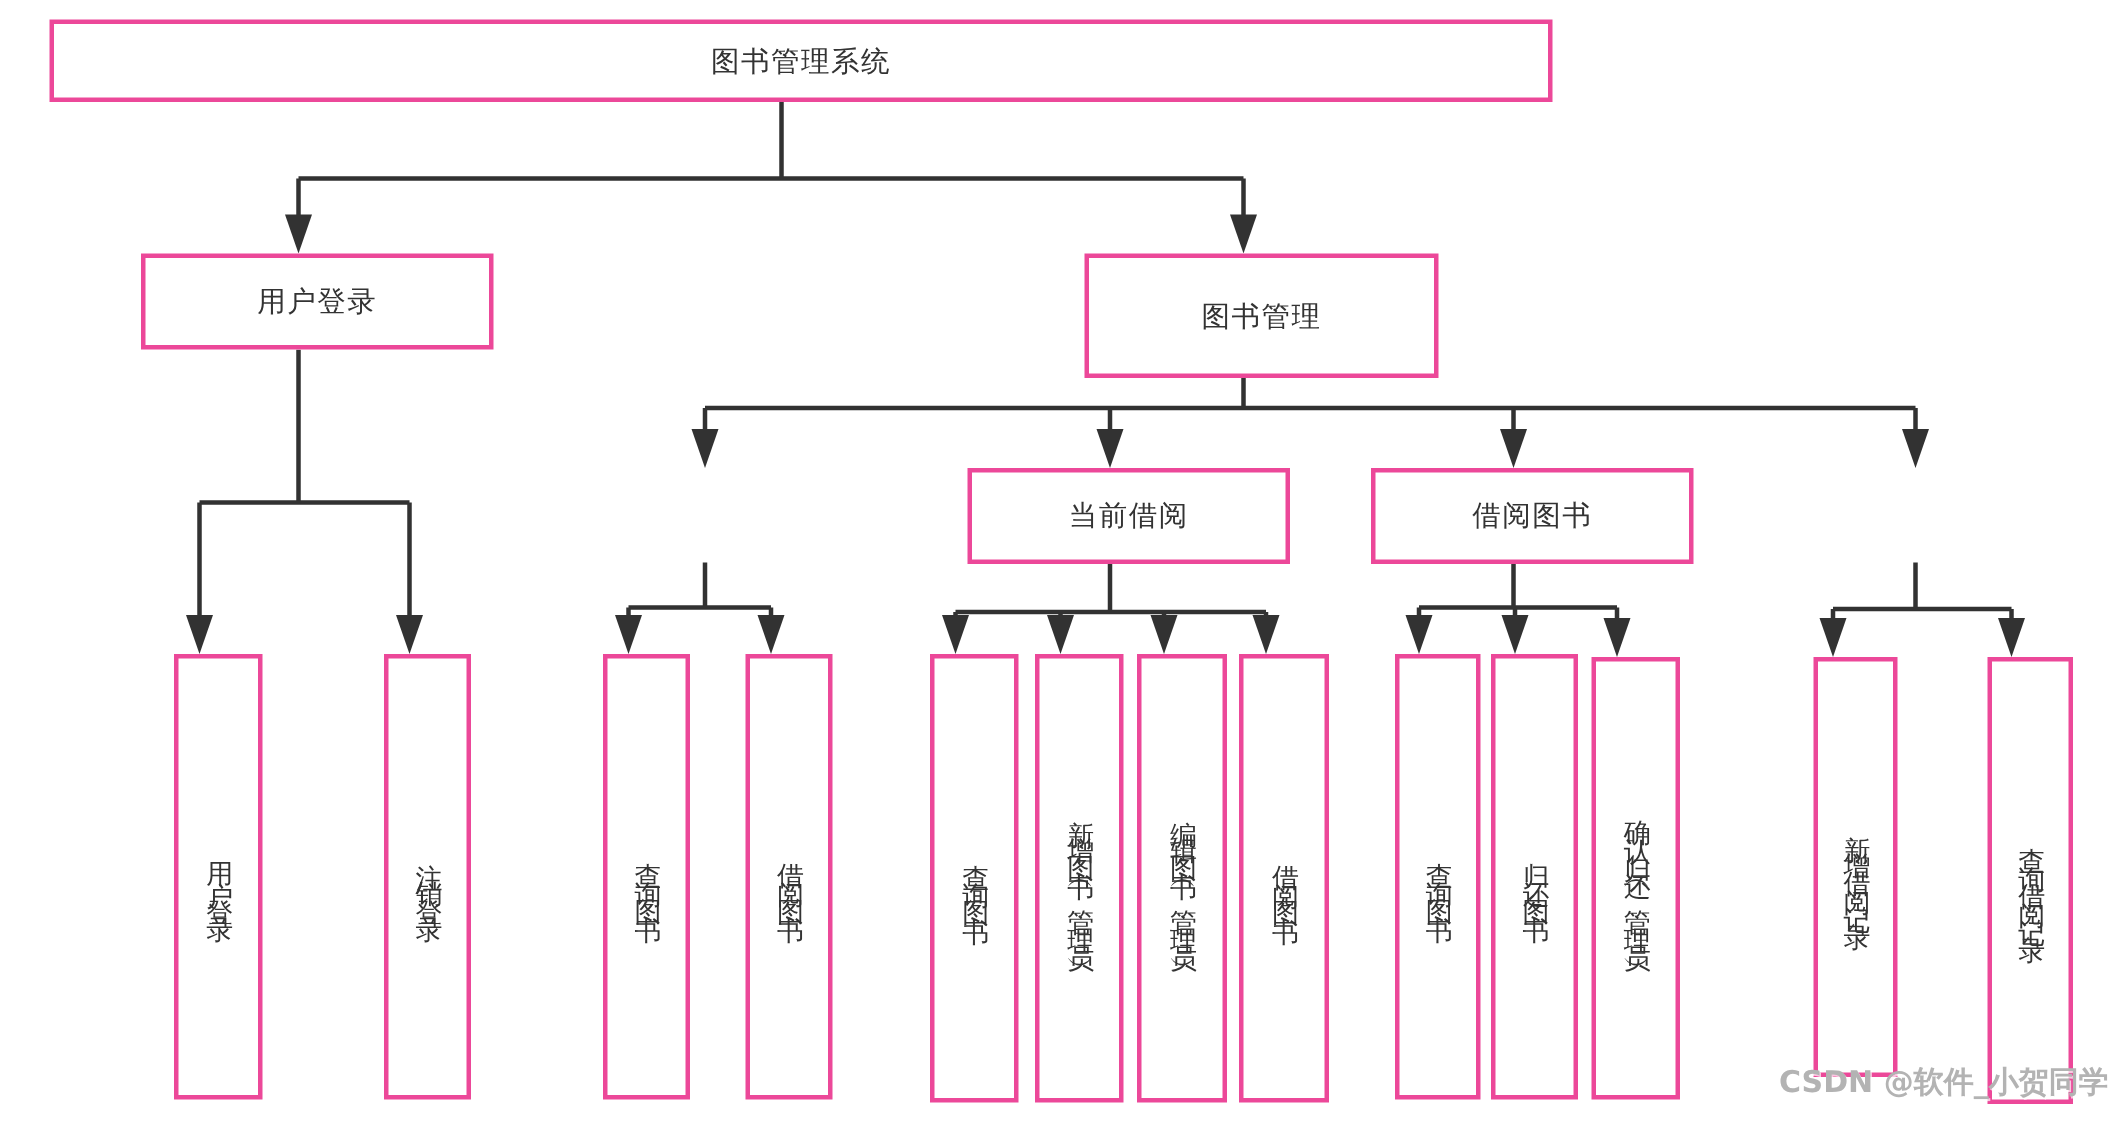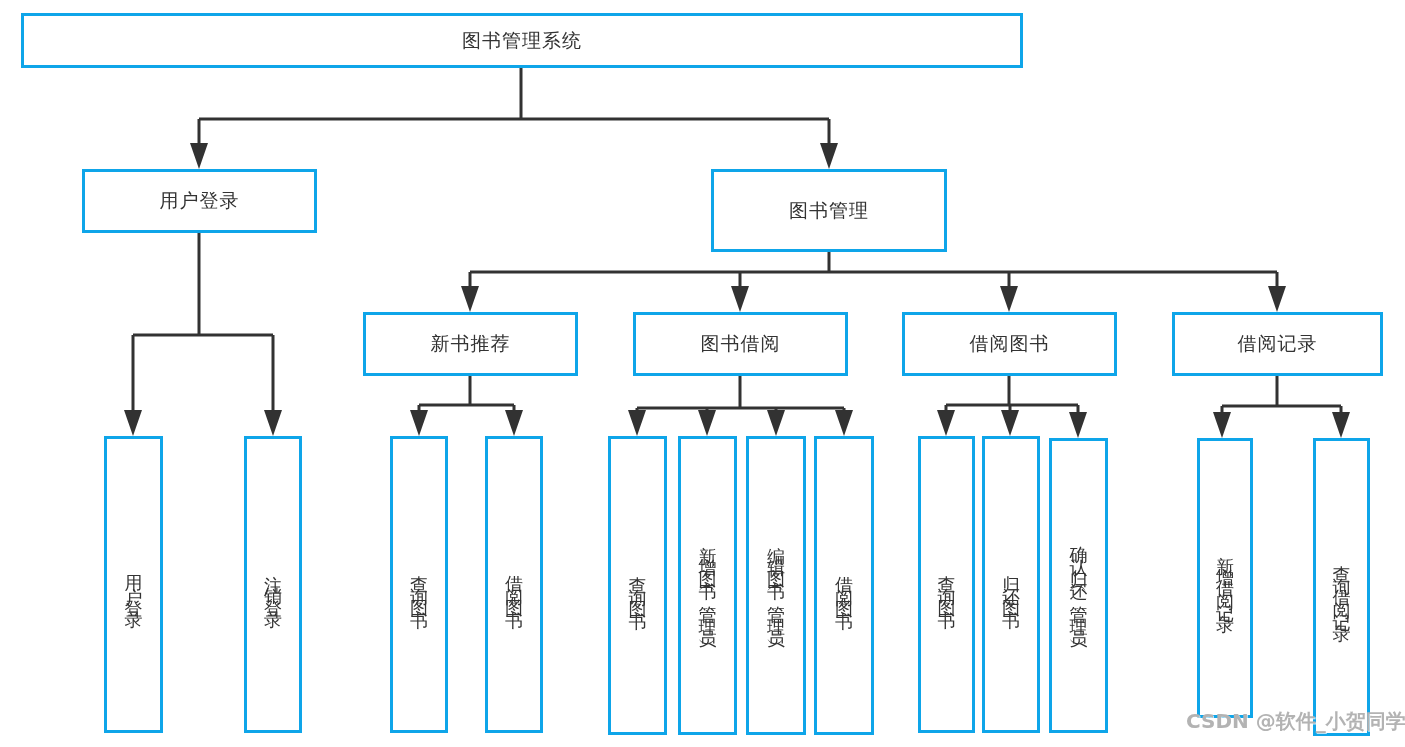--- a/index.html
+++ b/index.html
@@ -7,25 +7,26 @@
     position:relative;
     width:1405px;height:747px;
     background:#ffffff;
     font-family:"DejaVu Sans","Liberation Sans",sans-serif;
     overflow:hidden;
   }
   .connectors{position:absolute;left:0;top:0;z-index:1;}
   .node{
     position:absolute;
     box-sizing:border-box;
-    border:3px solid #0ea5e9;
+    border:3px solid #ec4899;
     background:#ffffff;
     display:flex;align-items:center;justify-content:center;
     color:#333333;
     z-index:2;
+    margin-left:12px;
   }
   .node.h .lbl{
     font-size:19px;
     letter-spacing:1px;
     white-space:nowrap;
   }
   .node.v .lbl{
     writing-mode:vertical-rl;
     text-orientation:mixed;
     font-size:18px;
@@ -85,31 +86,25 @@
     <span class="lbl">图书管理系统</span>
   </div>
 
   <div class="node h" style="left:82px;top:169px;width:235px;height:64px">
     <span class="lbl">用户登录</span>
   </div>
   <div class="node h" style="left:711px;top:169px;width:236px;height:83px">
     <span class="lbl">图书管理</span>
   </div>
 
-  <div class="node h" style="left:363px;top:312px;width:215px;height:64px">
-    <span class="lbl">新书推荐</span>
-  </div>
   <div class="node h" style="left:633px;top:312px;width:215px;height:64px">
-    <span class="lbl">图书借阅</span>
+    <span class="lbl">当前借阅</span>
   </div>
   <div class="node h" style="left:902px;top:312px;width:215px;height:64px">
     <span class="lbl">借阅图书</span>
-  </div>
-  <div class="node h" style="left:1172px;top:312px;width:211px;height:64px">
-    <span class="lbl">借阅记录</span>
   </div>
 
   <div class="node v" style="left:104px;top:436px;width:59px;height:297px">
     <span class="lbl">用户登录</span>
   </div>
   <div class="node v" style="left:244px;top:436px;width:58px;height:297px">
     <span class="lbl">注销登录</span>
   </div>
 
   <div class="node v" style="left:390px;top:436px;width:58px;height:297px">

